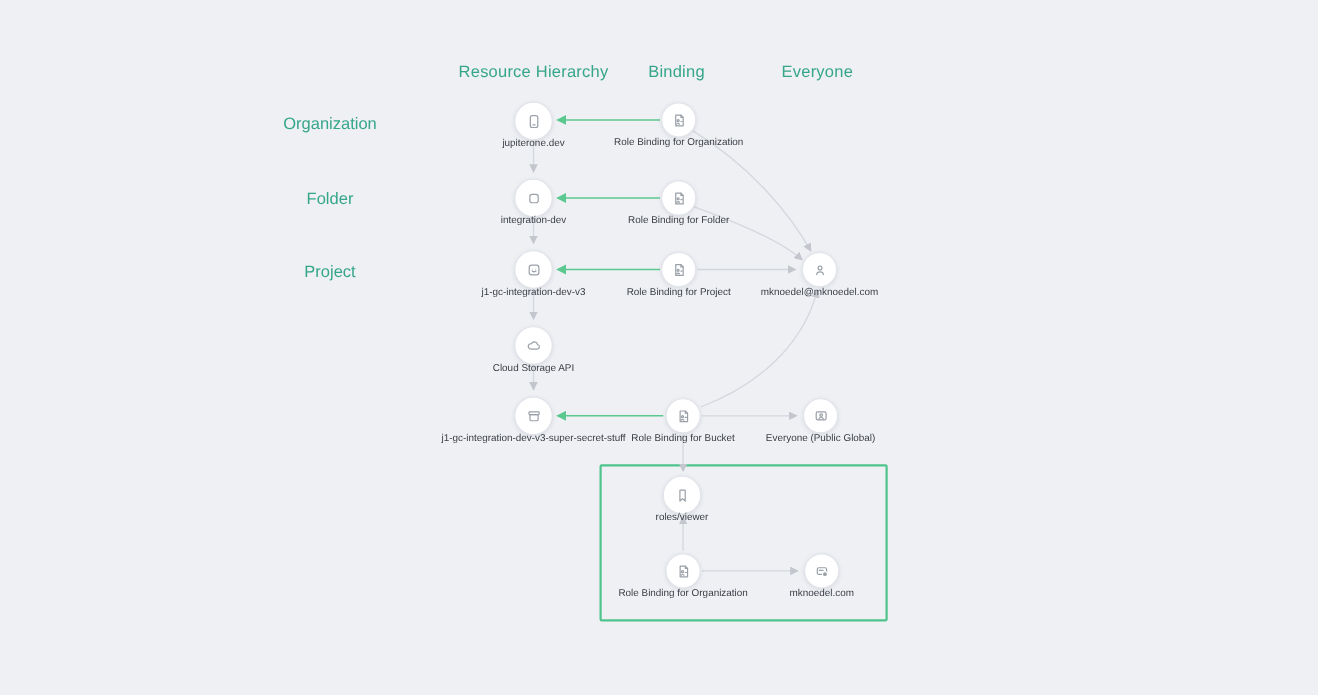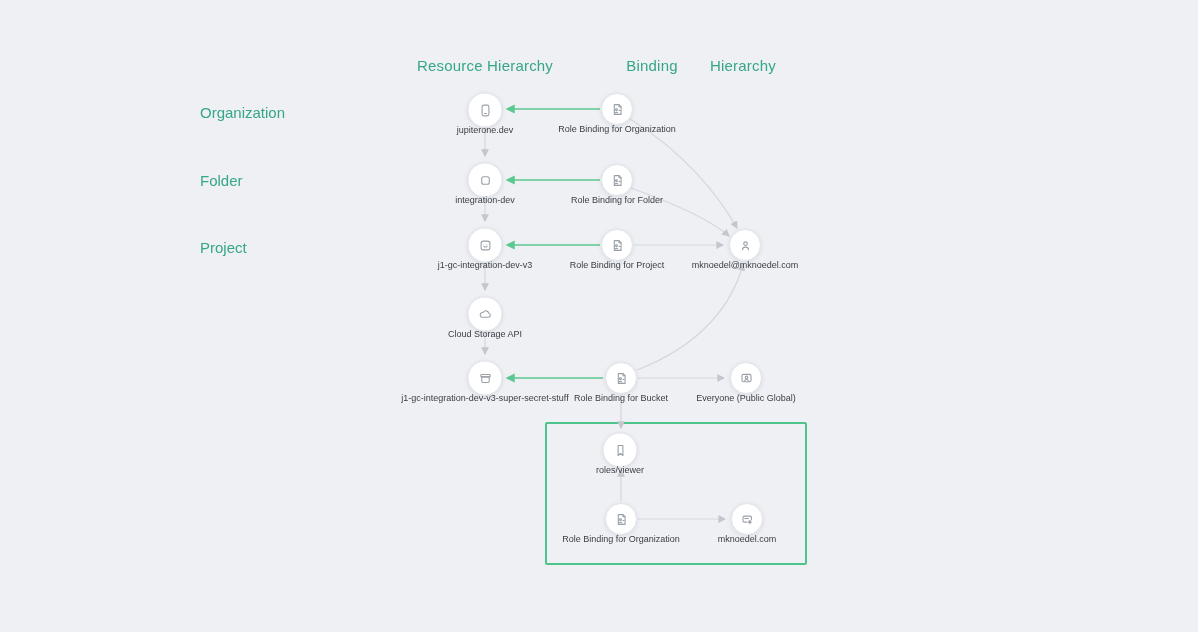--- a/index.html
+++ b/index.html
@@ -20,21 +20,21 @@
     letter-spacing:.2px;
     white-space:nowrap;
   }
   .row-label{
     position:absolute;
     color:#35a689;
     font-size:15px;
     font-weight:500;
     white-space:nowrap;
   }
-  .row-label.right{width:200px;text-align:left;}
+  .row-label.right{width:200px;text-align:center;}
   .row-label.center{width:140px;text-align:center;white-space:normal;line-height:17px;}
   .edges{position:absolute;left:0;top:0;z-index:2;}
   .conv-box{
     position:absolute;
     left:545px;top:422px;width:258px;height:139px;
     border:2px solid #4ec48c;
     border-radius:2px;
     z-index:1;
   }
   .node{position:absolute;z-index:3;width:0;height:0;}
@@ -95,22 +95,22 @@
     </g>
     <g stroke="#5bc98f" stroke-width="1.4" fill="none">
       <path d="M600,109 L507,109" marker-end="url(#arrGreen)"></path>
       <path d="M600,180 L507,180" marker-end="url(#arrGreen)"></path>
       <path d="M600,245 L507,245" marker-end="url(#arrGreen)"></path>
       <path d="M603,378 L507,378" marker-end="url(#arrGreen)"></path>
     </g>
   </svg>
 
   <div class="col-header" style="left:485px;top:57px">Resource Hierarchy</div>
-  <div class="col-header" style="left:652px;top:57px">Binding</div>
-  <div class="col-header" style="left:743px;top:57px">Hierarchy</div>
+  <div class="col-header" style="left:615px;top:57px">Binding</div>
+  <div class="col-header" style="left:743px;top:57px">Everyone</div>
 
   <div class="row-label right" style="left:200px;top:104px">Organization</div>
   <div class="row-label right" style="left:200px;top:172px">Folder</div>
   <div class="row-label right" style="left:200px;top:239px">Project</div>
 
   <div class="node" style="left:485px;top:110px">
     <div class="circle lg">
       <svg class="icon" width="16" height="16" viewBox="0 0 16 16" fill="none" stroke="#9aa0a8" stroke-width="1.1" stroke-linecap="round">
         <rect x="4.6" y="2.6" width="6.8" height="10.8" rx="1.8"></rect>
         <line x1="7" y1="11" x2="9" y2="11"></line>

